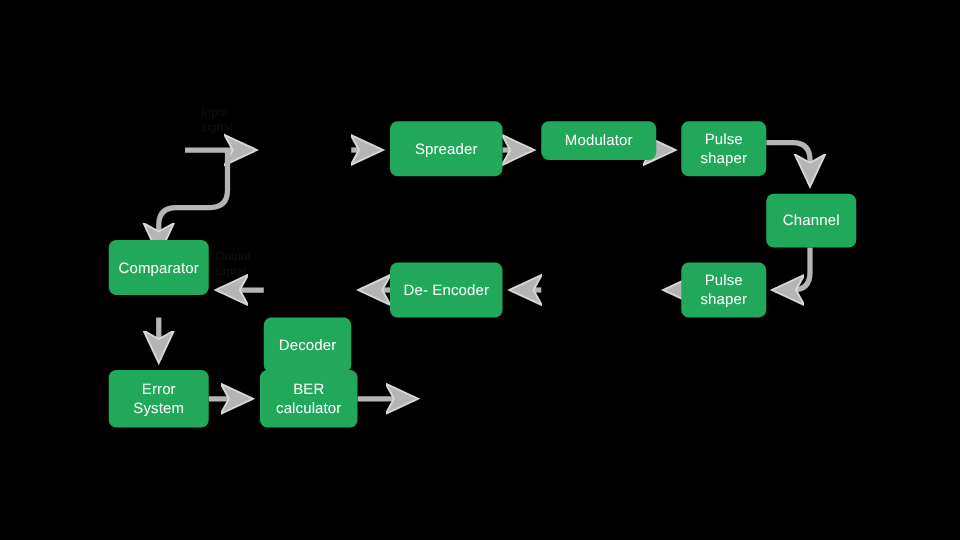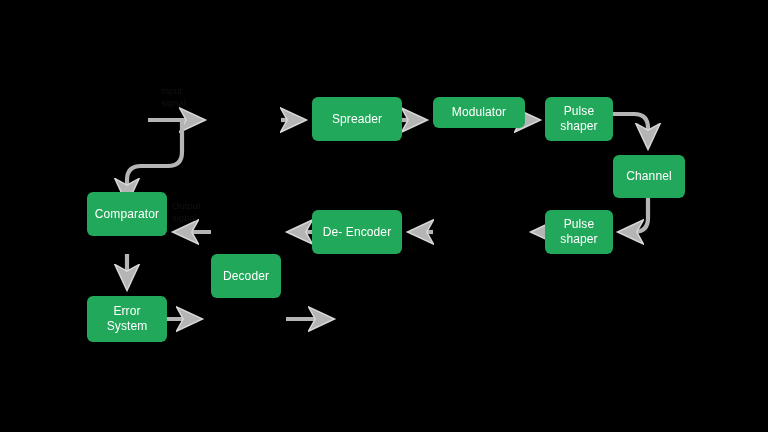--- a/index.html
+++ b/index.html
@@ -111,20 +111,22 @@
 
   <div class="node" style="left:312px;top:210px;width:90px;height:44px;">De- Encoder</div>
 
   <div class="node" style="left:211px;top:210px;width:70px;height:44px;margin-top:44px;">Decoder</div>
 
   <div class="node" style="left:87px;top:192px;width:80px;height:44px;">Comparator</div>
 
   <div class="node" style="left:87px;top:296px;width:80px;height:46px;">Error
 System</div>
 
+  <div class="node" style="left:208px;top:296px;width:78px;height:46px;">BER
+calculator</div>
 
   <div class="edge-label" style="left:161px;top:85px;width:48px;">Input
 signal</div>
 
   <div class="edge-label" style="left:172px;top:200px;width:48px;">Output
 signal</div>
 
 
 </div>
 

